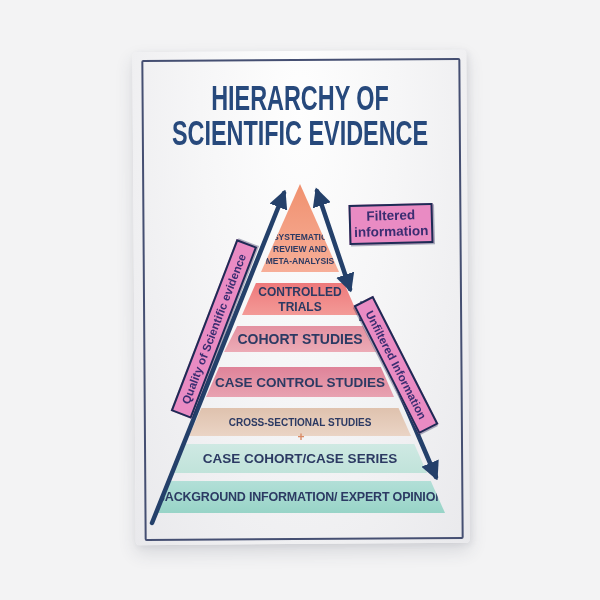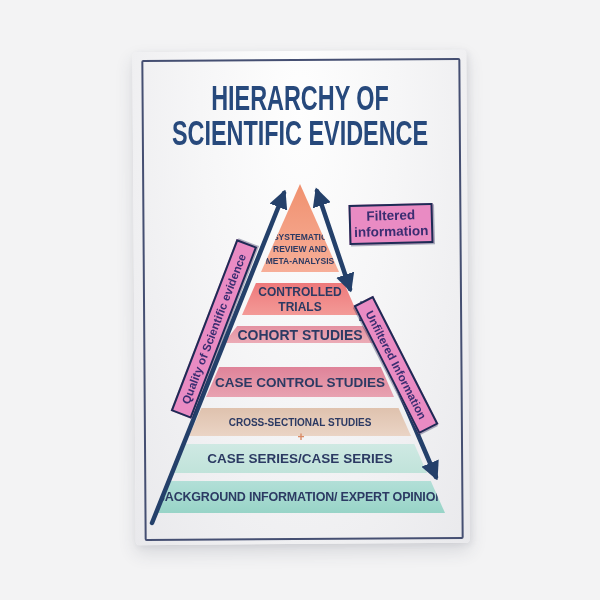--- a/index.html
+++ b/index.html
@@ -36,21 +36,21 @@
   .band{
     position:absolute;display:flex;align-items:center;justify-content:center;
     text-align:center;color:#2c3a63;font-weight:bold;
   }
   .lvl0{left:261px;top:184px;width:78px;height:88px;
         clip-path:polygon(50% 0,100% 100%,0 100%);
         align-items:flex-end;font-size:8.5px;line-height:1.4;padding-bottom:4px;box-sizing:border-box;}
   .lvl1{left:242px;top:283px;width:116px;height:32px;
         clip-path:polygon(12% 0,88% 0,100% 100%,0 100%);
         font-size:12px;line-height:1.25;}
-  .lvl2{left:224px;top:326px;width:152px;height:17px;
+  .lvl2{left:224px;top:326px;width:152px;height:26px;
         clip-path:polygon(8.7% 0,91.3% 0,100% 100%,0 100%);font-size:14px;}
   .lvl3{left:206px;top:367px;width:188px;height:30px;
         clip-path:polygon(7% 0,93% 0,100% 100%,0 100%);font-size:13.5px;}
   .lvl4{left:189px;top:408px;width:222px;height:28px;
         clip-path:polygon(5.6% 0,94.4% 0,100% 100%,0 100%);font-size:10px;}
   .lvl5{left:173px;top:444px;width:254px;height:29px;
         clip-path:polygon(5% 0,95% 0,100% 100%,0 100%);font-size:13.5px;}
   .lvl6{left:155px;top:481px;width:290px;height:32px;
         clip-path:polygon(4.9% 0,95.1% 0,100% 100%,0 100%);font-size:12.5px;letter-spacing:-0.2px;}
 
@@ -103,21 +103,21 @@
     <div class="band lvl2" style="background: linear-gradient(rgb(227, 145, 161), rgb(236, 171, 182));">
       <span>COHORT STUDIES</span>
     </div>
     <div class="band lvl3" style="background: linear-gradient(rgb(223, 131, 153), rgb(232, 162, 177));">
       <span>CASE CONTROL STUDIES</span>
     </div>
     <div class="band lvl4" style="background: linear-gradient(rgb(223, 194, 174), rgb(234, 212, 197));">
       <span>CROSS-SECTIONAL STUDIES</span>
     </div>
     <div class="band lvl5" style="background: linear-gradient(rgb(207, 233, 227), rgb(192, 227, 218));">
-      <span>CASE SERIES/CASE SERIES</span>
+      <span>CASE COHORT/CASE SERIES</span>
     </div>
     <div class="band lvl6" style="background: linear-gradient(rgb(178, 223, 215), rgb(152, 212, 199));">
       <span>BACKGROUND INFORMATION/ EXPERT OPINION</span>
     </div>
     <div class="plus">+</div>
   </div>
 
   <svg class="arrows" width="600" height="600" viewBox="0 0 600 600">
     <defs>
       <marker id="ah" viewBox="0 0 10 10" refX="8" refY="5" markerWidth="4.2" markerHeight="4.2" orient="auto-start-reverse">

